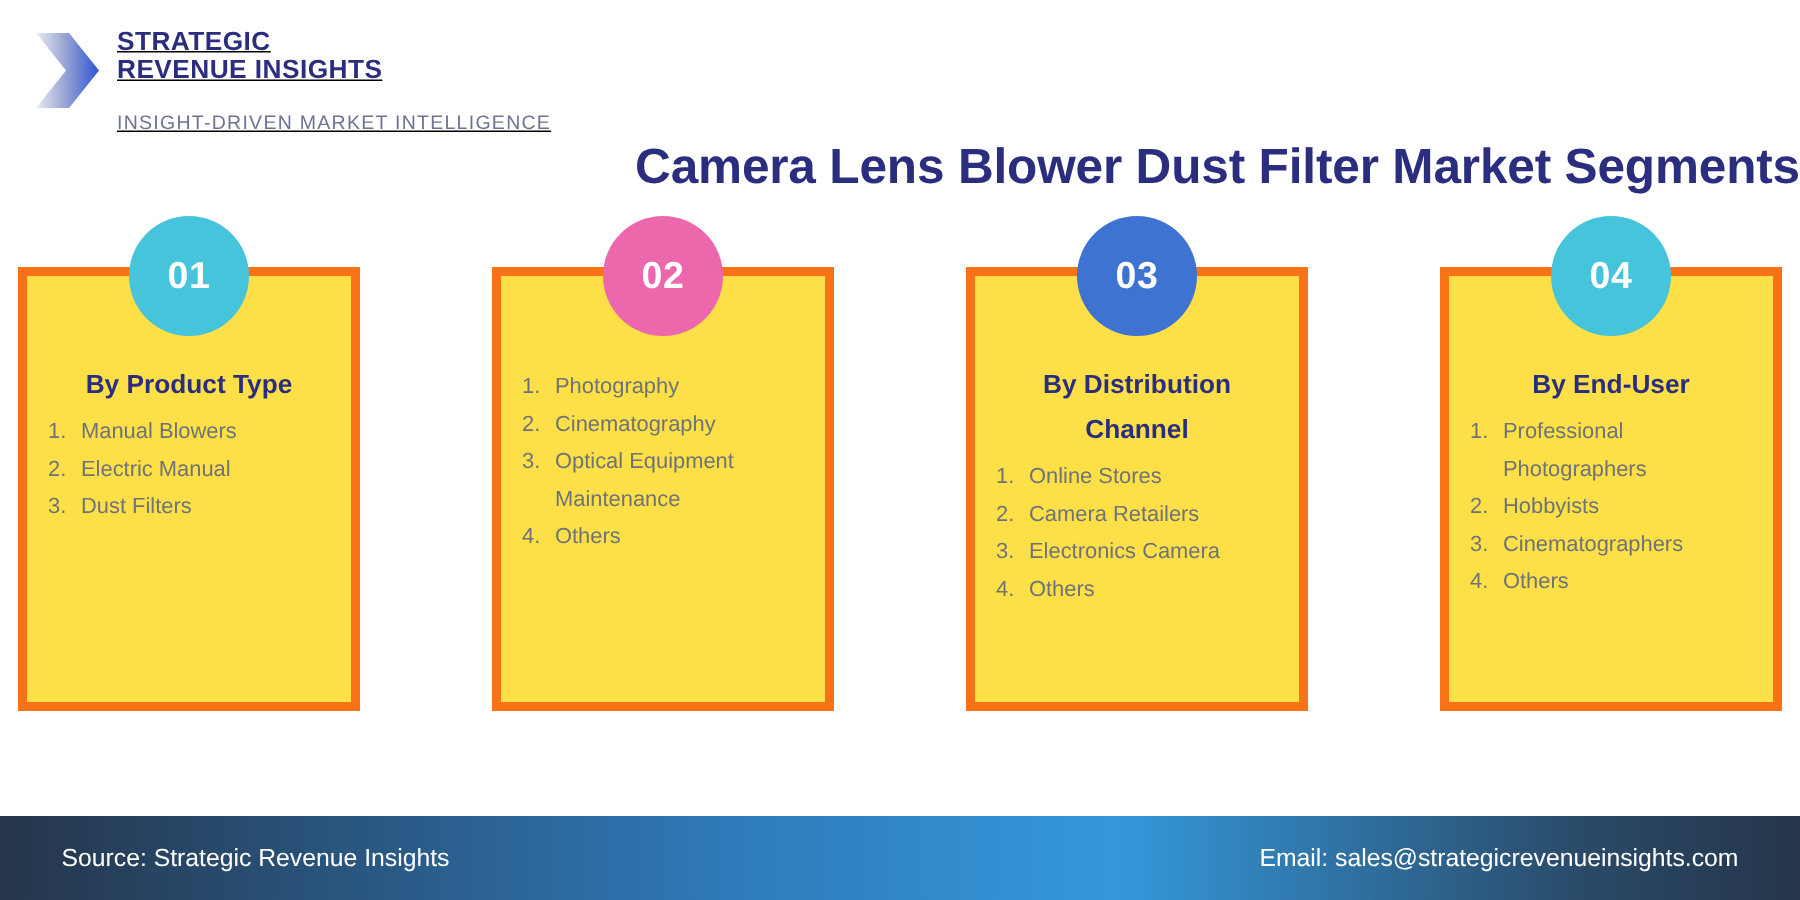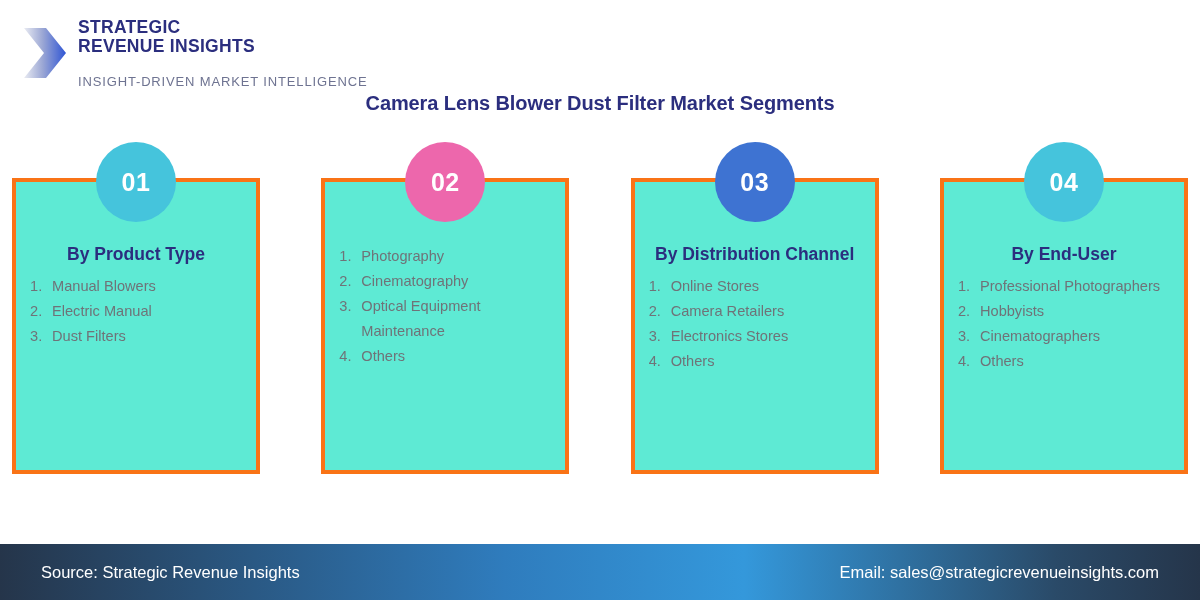--- a/index.html
+++ b/index.html
@@ -14,21 +14,21 @@
     overflow: hidden;
     position: relative;
   }
 
   
   .logo-block {
     position: absolute;
     left: 22px;
     top: 18px;
     display: flex;
-    align-items: center;
+    text-decoration: underline;
   }
   .logo-mark {
     width: 46px;
     height: 58px;
     margin-right: 10px;
     flex: 0 0 auto;
   }
   .logo-text {
     display: flex;
     flex-direction: column;
@@ -52,44 +52,44 @@
     letter-spacing: 0.85px;
     white-space: nowrap;
   }
 
   
   .page-title {
     position: absolute;
     left: 0;
     top: 92px;
     width: 1200px;
-    text-align: center;
-    font-size: 20px;
+    text-align: right;
+    font-size: 33px;
     font-weight: bold;
     color: #2B2E7E;
     letter-spacing: -0.1px;
   }
 
   
   .cards {
     position: absolute;
     left: 12px;
     top: 178px;
     width: 1176px;
     height: 296px;
     display: flex;
     justify-content: space-between;
   }
   .card {
     position: relative;
-    width: 248px;
+    width: 228px;
     height: 296px;
     box-sizing: border-box;
-    border: 4px solid #f97316;
-    background: #5eead4;
+    border: 6px solid #f97316;
+    background: #fde047;
   }
   .badge {
     position: absolute;
     top: -40px;
     left: 50%;
     transform: translateX(-50%);
     width: 80px;
     height: 80px;
     border-radius: 50%;
     display: flex;
@@ -206,21 +206,21 @@
     </div>
   </div>
 
   <div class="card">
     <div class="badge" style="background:#3E73D2">03</div>
     <div class="card-body">
       <div class="card-title">By Distribution Channel</div>
       <ol class="card-list">
         <li>Online Stores</li>
         <li>Camera Retailers</li>
-        <li>Electronics Stores</li>
+        <li>Electronics Camera</li>
         <li>Others</li>
       </ol>
     </div>
   </div>
 
   <div class="card">
     <div class="badge" style="background:#45C4DC">04</div>
     <div class="card-body">
       <div class="card-title">By End-User</div>
       <ol class="card-list">

